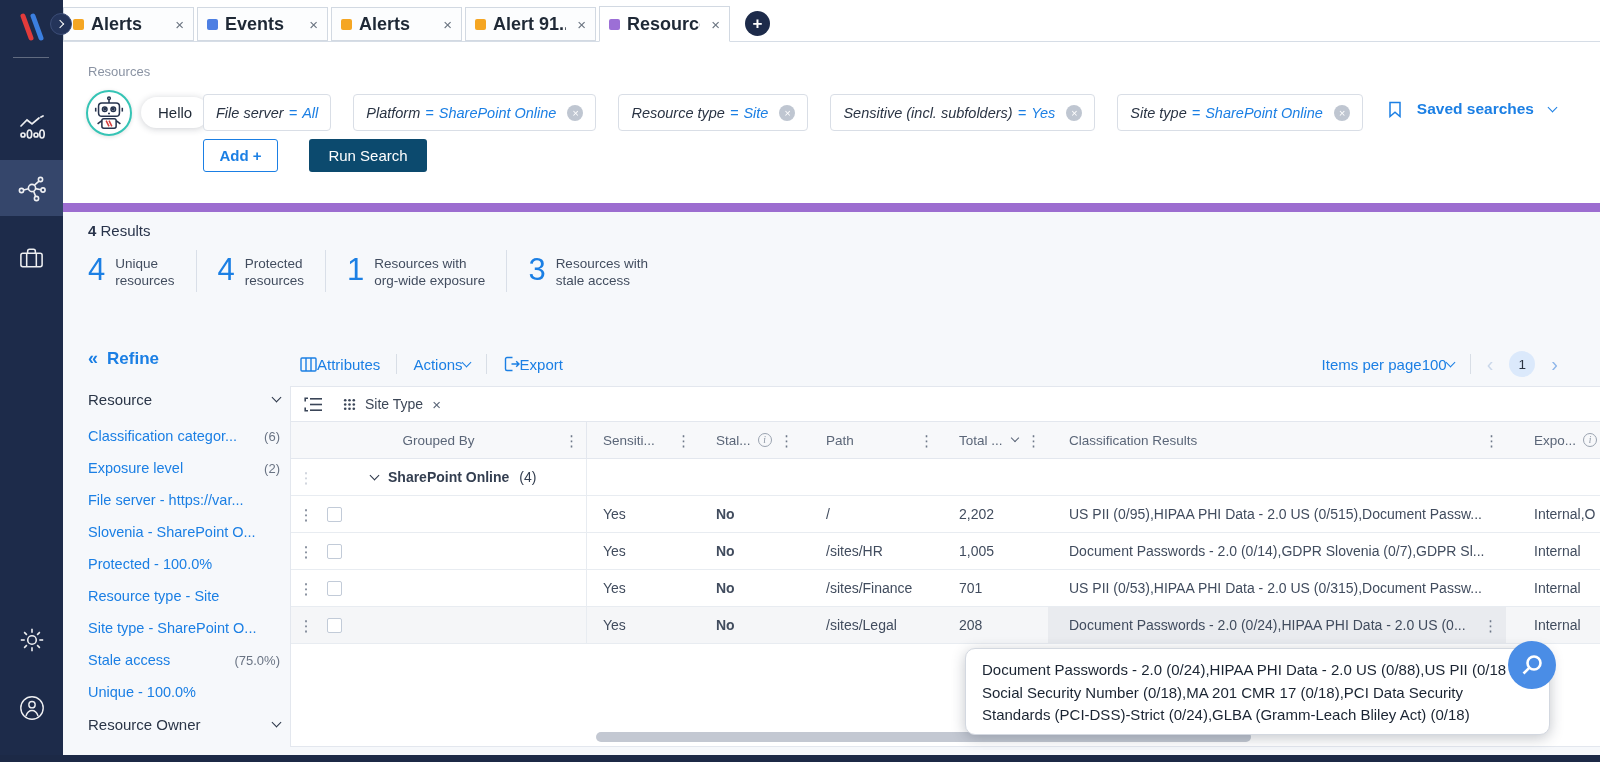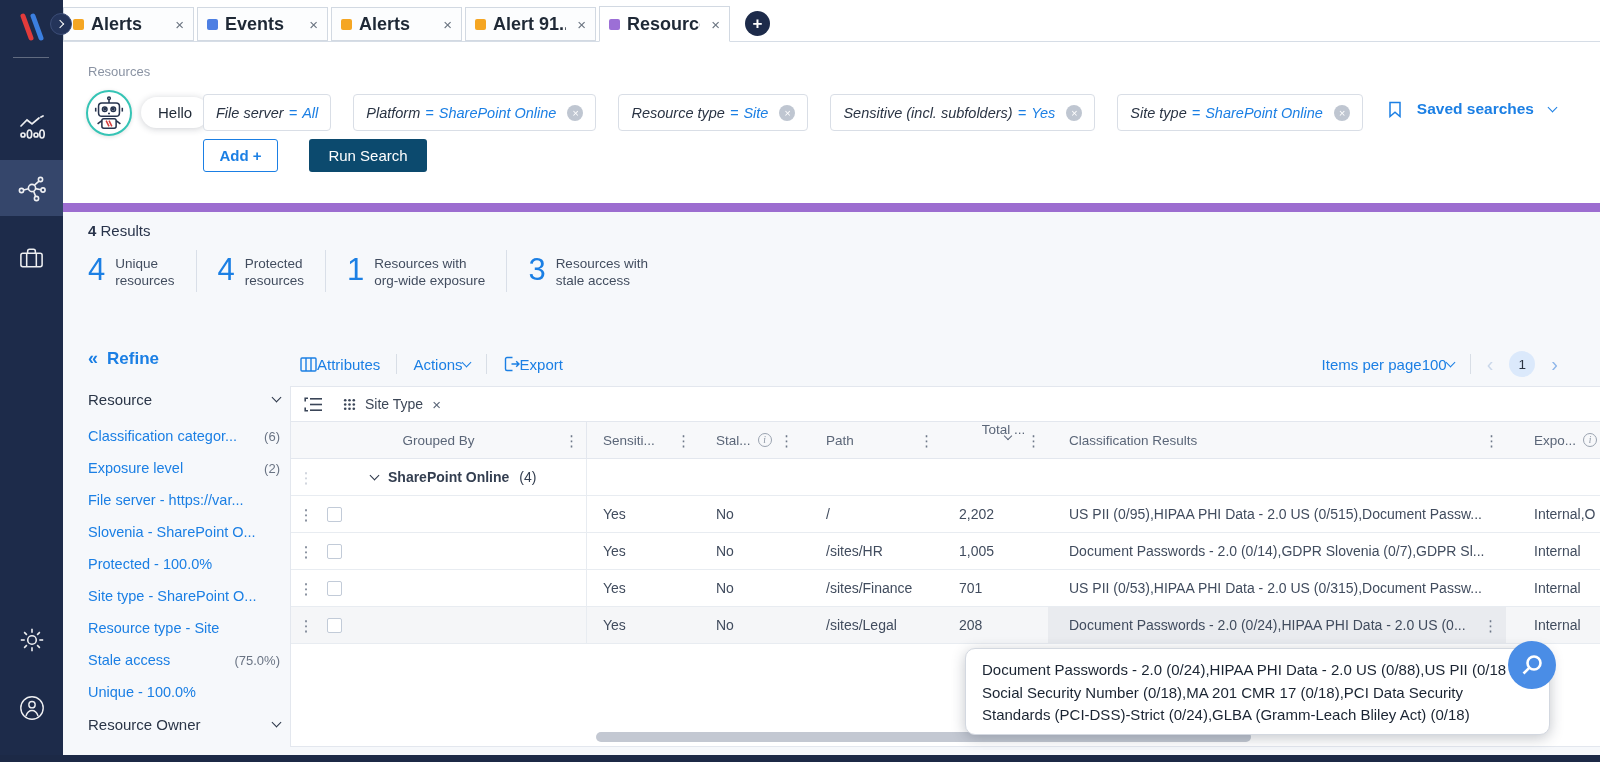--- a/index.html
+++ b/index.html
@@ -100,21 +100,21 @@
   .group-chip { display:flex; align-items:center; gap:9px; font-size:14px; color:#3d4757; cursor:grab; }
   .gc-x { color:#5b6678; font-size:15px; cursor:pointer; }
 
   .thead { height:37px; background:#f7f8fa; border-bottom:1px solid #e3e7ee; display:flex;
     font-size:13.5px; color:#5b6678; }
   .hcell { position:relative; display:flex; align-items:center; }
   .h-group { width:296px; border-right:1px solid #e3e7ee; justify-content:center; }
   .h-sens  { width:111px; padding-left:16px; }
   .h-stale { width:103px; padding-left:18px; }
   .h-path  { width:140px; padding-left:25px; }
-  .h-total { width:107px; padding-left:18px;flex-direction:column; }
+  .h-total { width:107px; padding-left:18px; }
   .h-class { width:458px; padding-left:21px; }
   .h-expo  { flex:1; padding-left:28px; }
   .kebab { font-size:15px; color:#6e7889; line-height:1; cursor:pointer; }
   .kebab.light { color:#c6ccd6; }
   .kebab.hpos { position:absolute; right:7px; top:50%; transform:translateY(-50%); }
   .info-icon { width:14px; height:14px; border:1px solid #9aa3b0; border-radius:50%; color:#8a94a2;
     display:inline-flex; align-items:center; justify-content:center; margin-left:7px; flex:none; cursor:pointer; }
   .info-icon::after { content:"i"; font-size:9.5px; font-style:italic; font-family:"Liberation Serif", serif; }
   .sortchev { margin-left:9px; }
 
@@ -123,21 +123,21 @@
   .g-body { width:266px; border-right:1px solid #e8ecf1; display:flex; align-items:center; gap:10px; padding-left:50px; }
   .g-label { font-weight:700; }
 
   .trow { height:37px; border-bottom:1px solid #e8ecf1; display:flex; font-size:14px; color:#414c5e; cursor:pointer; }
   .trow.hovered { background:#f5f6f8; }
   .cell { display:flex; align-items:center; }
   .c-kebab { width:30px; justify-content:center; }
   .c-check { width:36px; }
   .c-group { width:230px; border-right:1px solid #e8ecf1; }
   .c-sens  { width:111px; padding-left:16px; }
-  .c-stale { width:103px; padding-left:18px; }
+  .c-stale { width:103px; padding-left:18px;font-weight:bold; }
   .c-path  { width:140px; padding-left:25px; }
   .c-total { width:107px; padding-left:18px; }
   .c-class { width:458px; padding-left:21px; white-space:nowrap; overflow:hidden; }
   .c-class.active-cell { background:#e9ebef; justify-content:space-between; padding-right:8px; }
   .cc-text { white-space:nowrap; overflow:hidden; }
   .c-expo  { flex:1; padding-left:28px; white-space:nowrap; overflow:hidden; }
   .cbx { width:15px; height:15px; border:1px solid #c2cbd8; border-radius:2px; background:#fff; margin-left:6px; cursor:pointer; }
 
   .hscroll { position:absolute; left:305px; bottom:4px; width:655px; height:10px; border-radius:5px;
     background:#c3c8d2; cursor:pointer; }
@@ -385,25 +385,25 @@
         </div>
         <div class="refine-item">
           <span class="ri-label">Slovenia - SharePoint O...</span>
             <span class="ri-count"></span>
         </div>
         <div class="refine-item">
           <span class="ri-label">Protected - 100.0%</span>
             <span class="ri-count"></span>
         </div>
         <div class="refine-item">
+          <span class="ri-label">Resource type - Site</span>
+            <span class="ri-count"></span>
+        </div>
+        <div class="refine-item">
           <span class="ri-label">Site type - SharePoint O...</span>
-            <span class="ri-count"></span>
-        </div>
-        <div class="refine-item">
-          <span class="ri-label">Resource type - Site</span>
             <span class="ri-count"></span>
         </div>
         <div class="refine-item">
           <span class="ri-label">Stale access</span>
             <span class="ri-count">(75.0%)</span>
         </div>
         <div class="refine-item">
           <span class="ri-label">Unique - 100.0%</span>
             <span class="ri-count"></span>
         </div>

